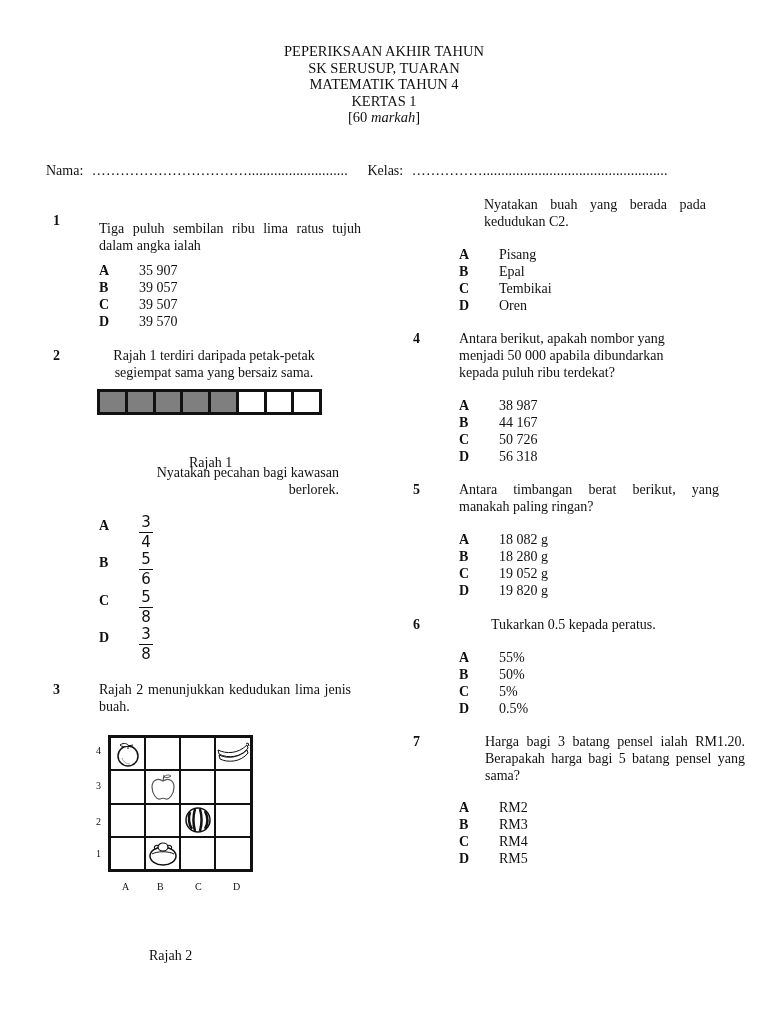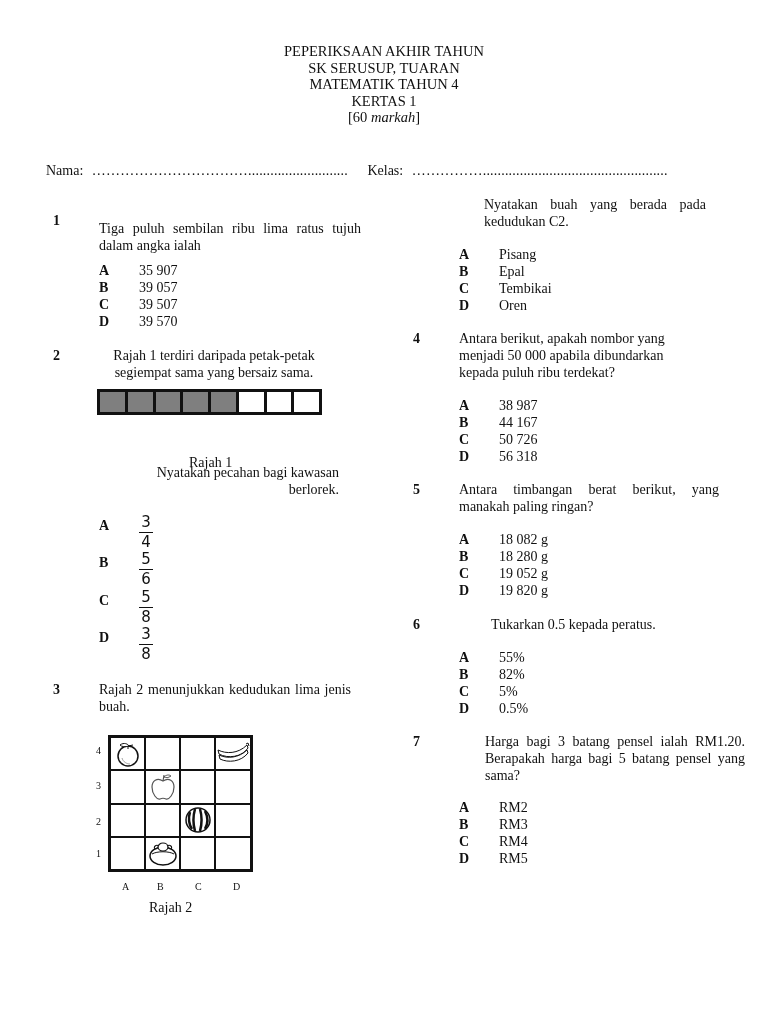--- a/index.html
+++ b/index.html
@@ -200,21 +200,21 @@
     </div>
     <div class="gcell"></div>
     <div class="gcell"></div>
   </div>
 
   <span class="collabel" style="left:122px;">A</span>
   <span class="collabel" style="left:157px;">B</span>
   <span class="collabel" style="left:195px;">C</span>
   <span class="collabel" style="left:233px;">D</span>
 
-  <div class="caption" style="left:149px; top:900px;">Rajah 2</div>
+  <div class="caption" style="left:149px; top:948px;">Rajah 2</div>
 
   <div class="q qtext" style="left:484px; top:196px; width:222px;">Nyatakan buah yang berada pada kedudukan C2.</div>
   <div class="q opts" style="left:459px; top:246px; width:150px;">
     <div class="opt">
         <span class="letter">A</span>
         <span class="val">Pisang</span>
       </div>
     <div class="opt">
         <span class="letter">B</span>
         <span class="val">Epal</span>
@@ -279,21 +279,21 @@
 <div>
   <div class="q qnum" style="left:413px; top:616px;">6</div>
   <div class="q qtext" style="left:459px; top:616px; width:260px; text-align:left;margin-left:32px;">Tukarkan 0.5 kepada peratus.</div>
   <div class="q opts" style="left:459px; top:649px; width:150px;">
     <div class="opt">
         <span class="letter">A</span>
         <span class="val">55%</span>
       </div>
     <div class="opt">
         <span class="letter">B</span>
-        <span class="val">82%</span>
+        <span class="val">50%</span>
       </div>
     <div class="opt">
         <span class="letter">C</span>
         <span class="val">5%</span>
       </div>
     <div class="opt">
         <span class="letter">D</span>
         <span class="val">0.5%</span>
       </div>
   </div>

